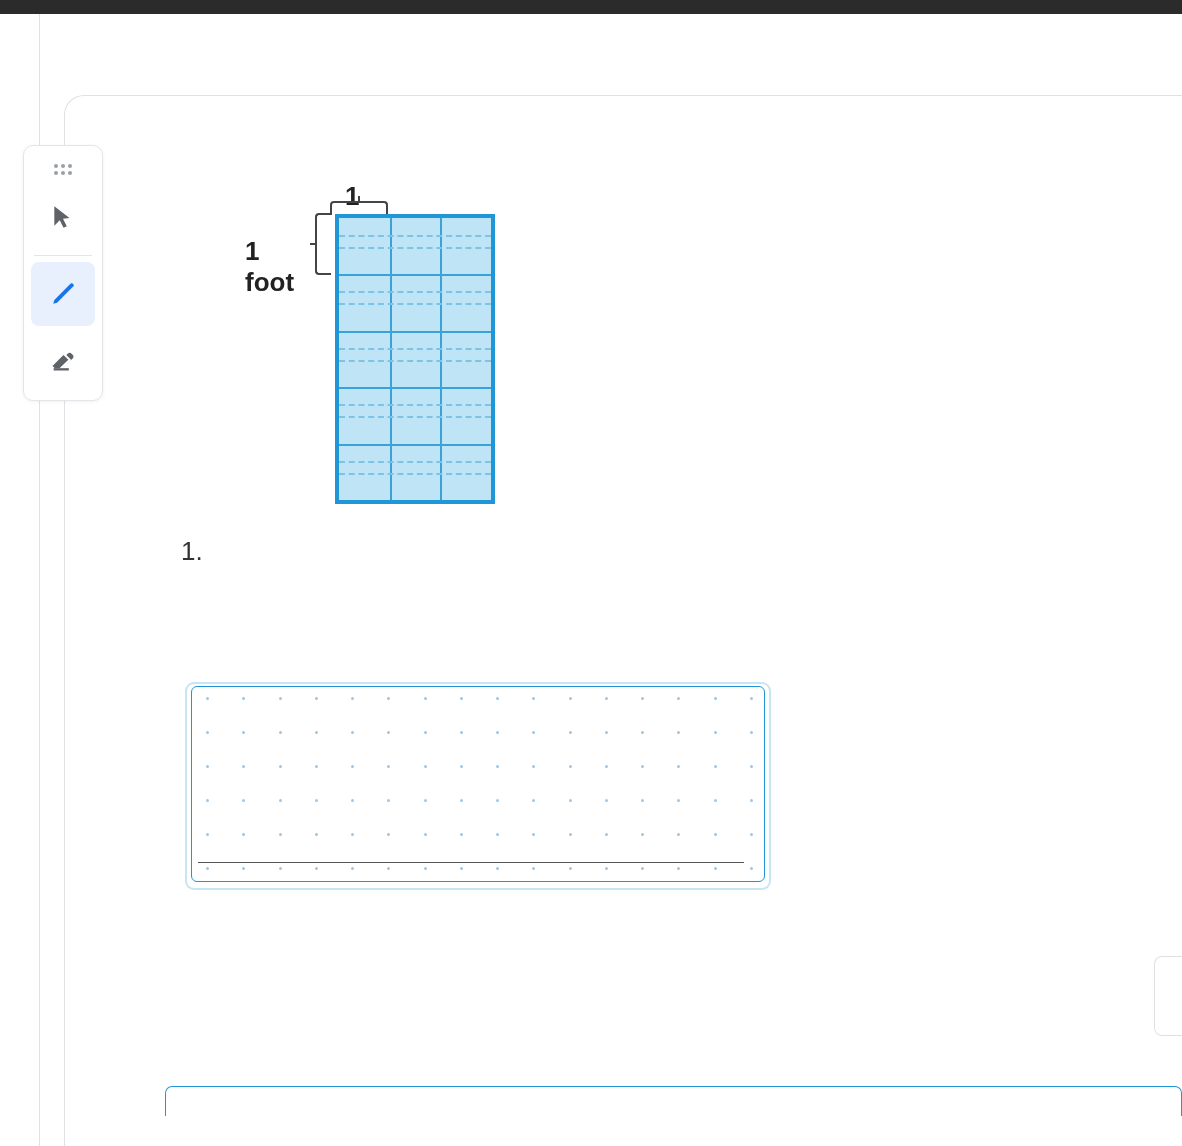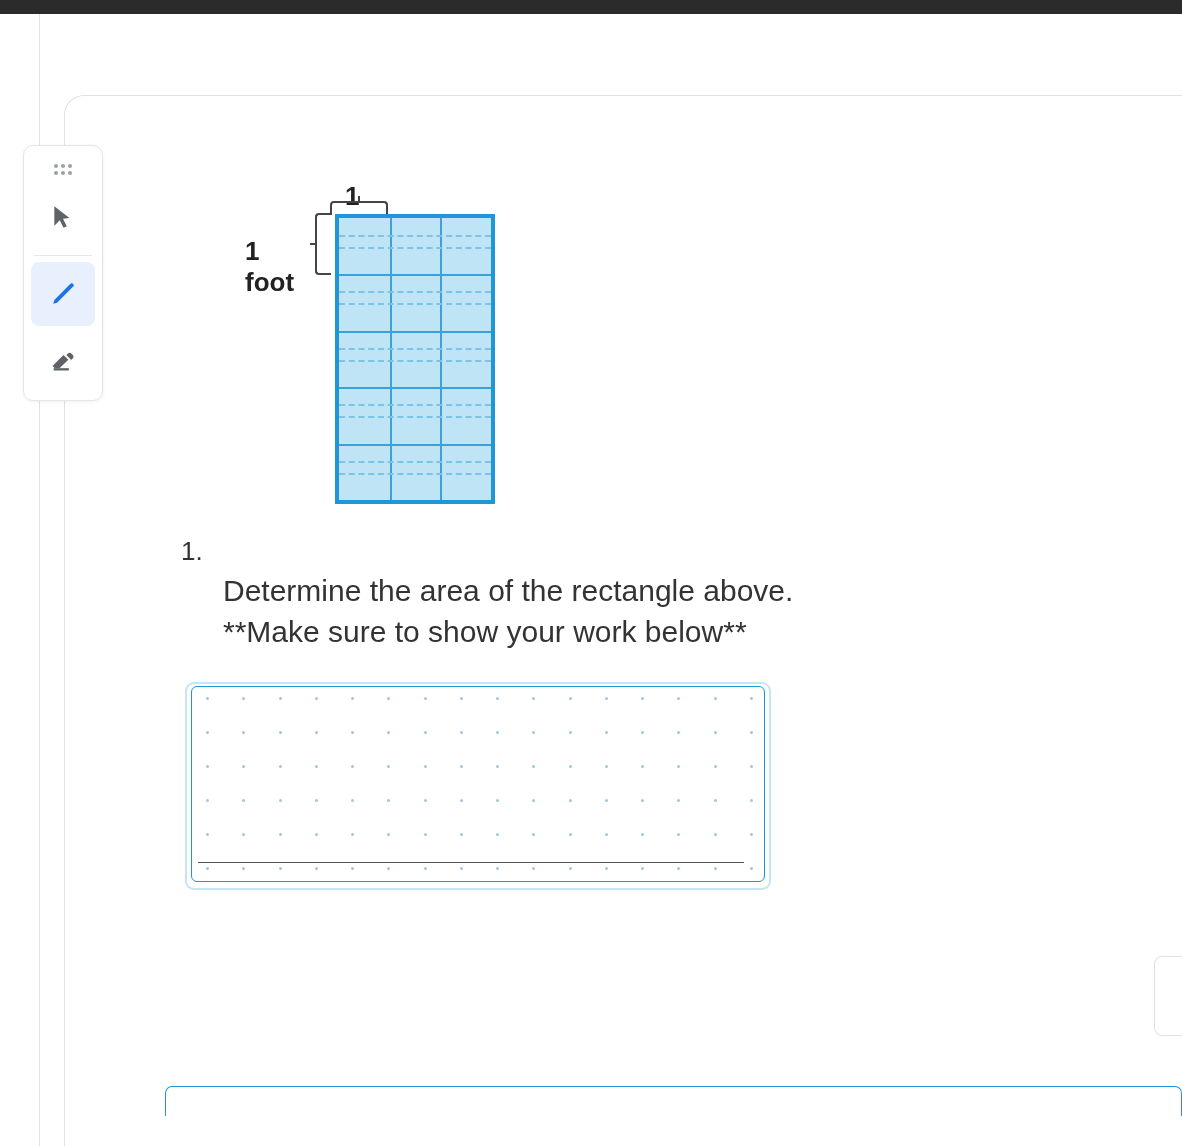--- a/index.html
+++ b/index.html
@@ -69,24 +69,20 @@
       <div class="grid-line-h" style="top:80%"></div>
       <div class="dashed-row" style="top:6%"></div>
       <div class="dashed-row" style="top:26%"></div>
       <div class="dashed-row" style="top:46%"></div>
       <div class="dashed-row" style="top:66%"></div>
       <div class="dashed-row" style="top:86%"></div>
     </div>
   </div>
 
   <div class="question-num">1.</div>
-  <div class="question-text">
-    <p>Determine the area of the rectangle above.</p>
-    <p>**Make sure to show your work below**</p>
-  </div>
 
   <div class="work-box-outer"></div>
   <div class="work-box">
     <div class="dotgrid" id="dotgrid">
         <div class="dot" style="left: 0%; top: 0%;"></div>
         <div class="dot" style="left: 6.66667%; top: 0%;"></div>
         <div class="dot" style="left: 13.3333%; top: 0%;"></div>
         <div class="dot" style="left: 20%; top: 0%;"></div>
         <div class="dot" style="left: 26.6667%; top: 0%;"></div>
         <div class="dot" style="left: 33.3333%; top: 0%;"></div>

